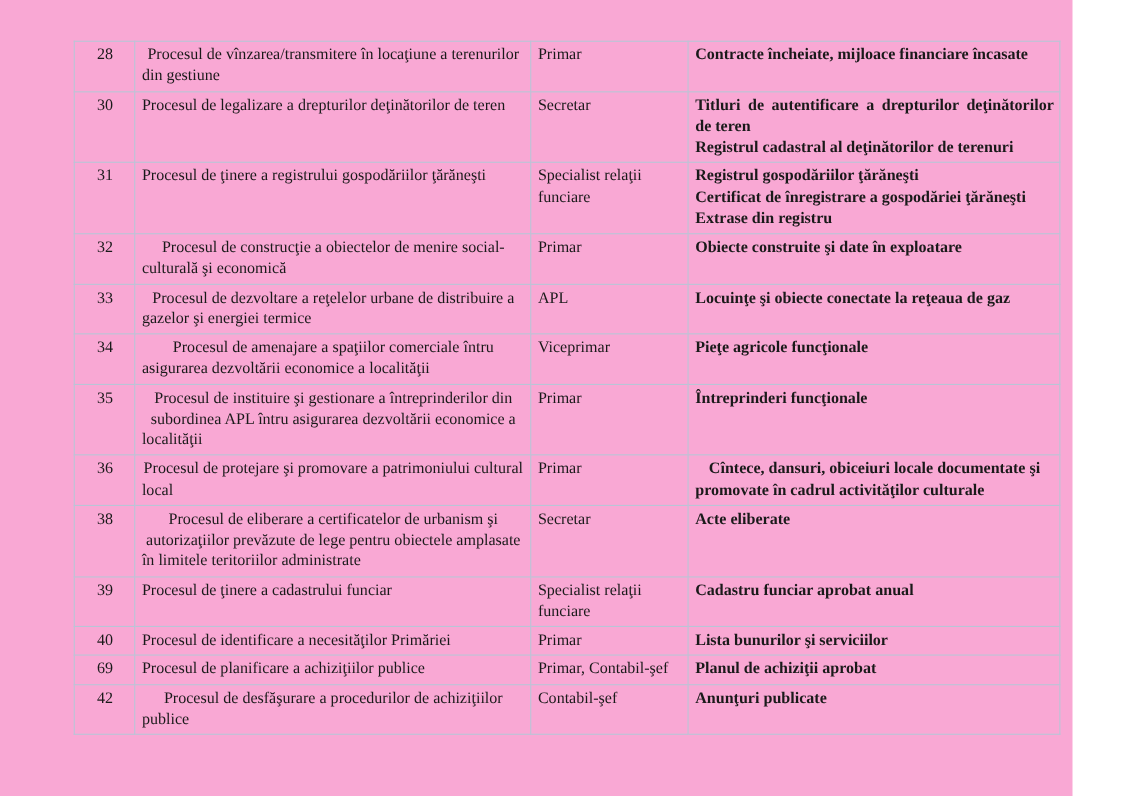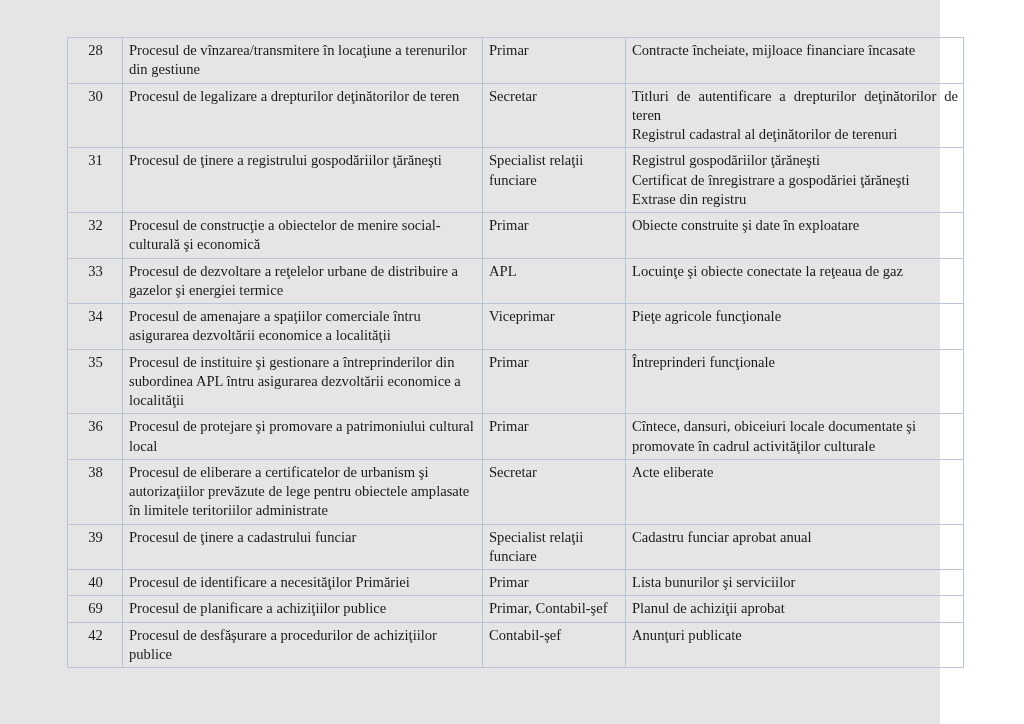--- a/index.html
+++ b/index.html
@@ -11,21 +11,22 @@
     width: 1024px;
     height: 724px;
     font-family: "Liberation Serif", "DejaVu Serif", serif;
     color: #1a1a1a;
     overflow: hidden;
   }
   .page {
     position: relative;
     width: 940px;
     height: 724px;
-    background: #e5e5e5;
+    background: #f9a8d4;
+    padding-left: 35px;
   }
   .doc-table {
     position: absolute;
     left: 67px;
     top: 37px;
     width: 896px;
     border-collapse: collapse;
     table-layout: fixed;
     font-size: 14.6px;
     line-height: 1.32;
@@ -48,24 +49,25 @@
   .cell-proc {
     text-align: justify;
     text-align-last: left;
     hyphens: none;
   }
   .cell-resp {
   }
   .cell-res {
     text-align: justify;
     text-align-last: left;
+    font-weight: bold;
   }
   .cell-proc.one-line,
   .cell-res.one-line {
-    text-align: left;
+    text-align: center;
   }
   .line { display: block; }
 </style>
 </head>
 <body>
 
 <div class="page">
   <table class="doc-table">
     <colgroup>
       <col class="c-num">

